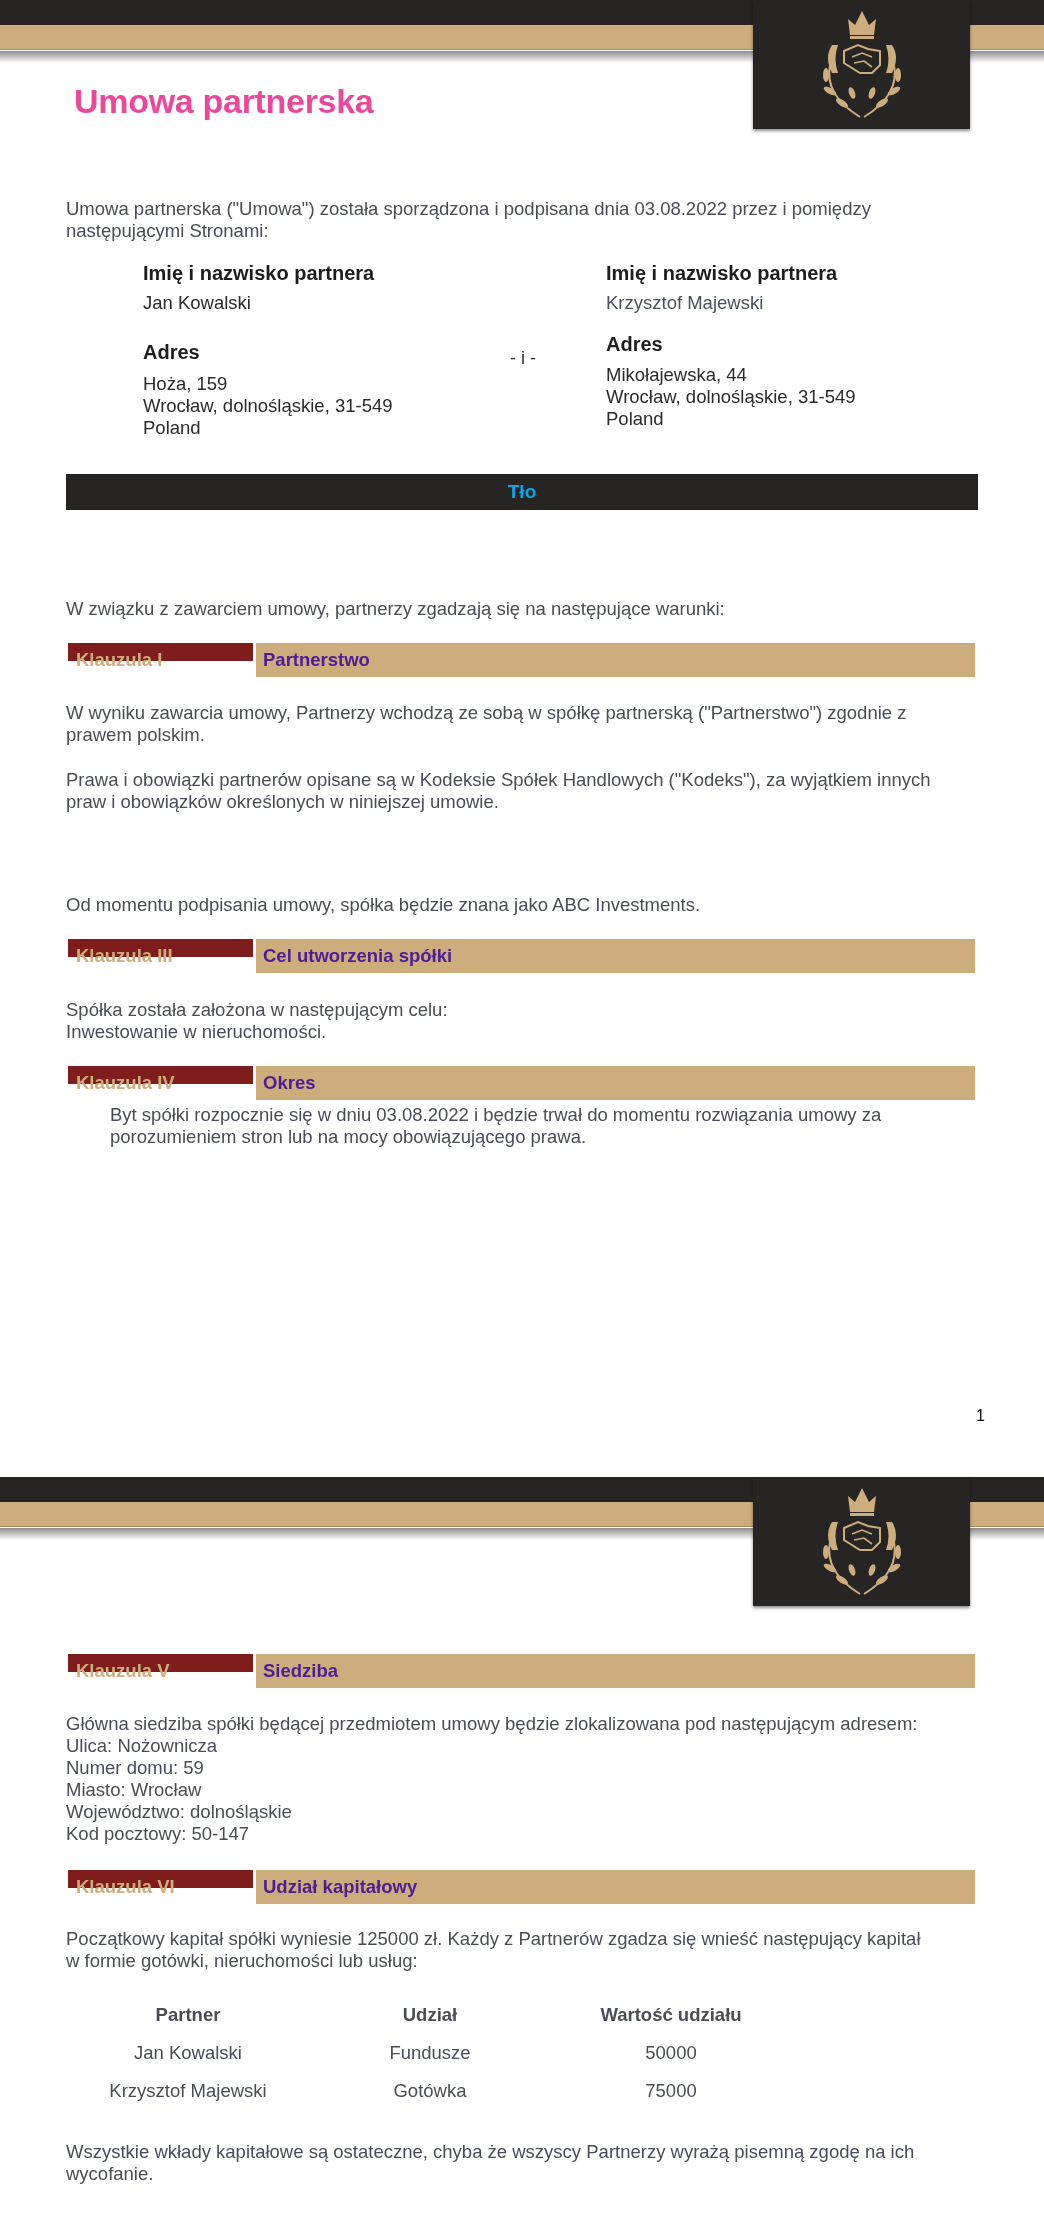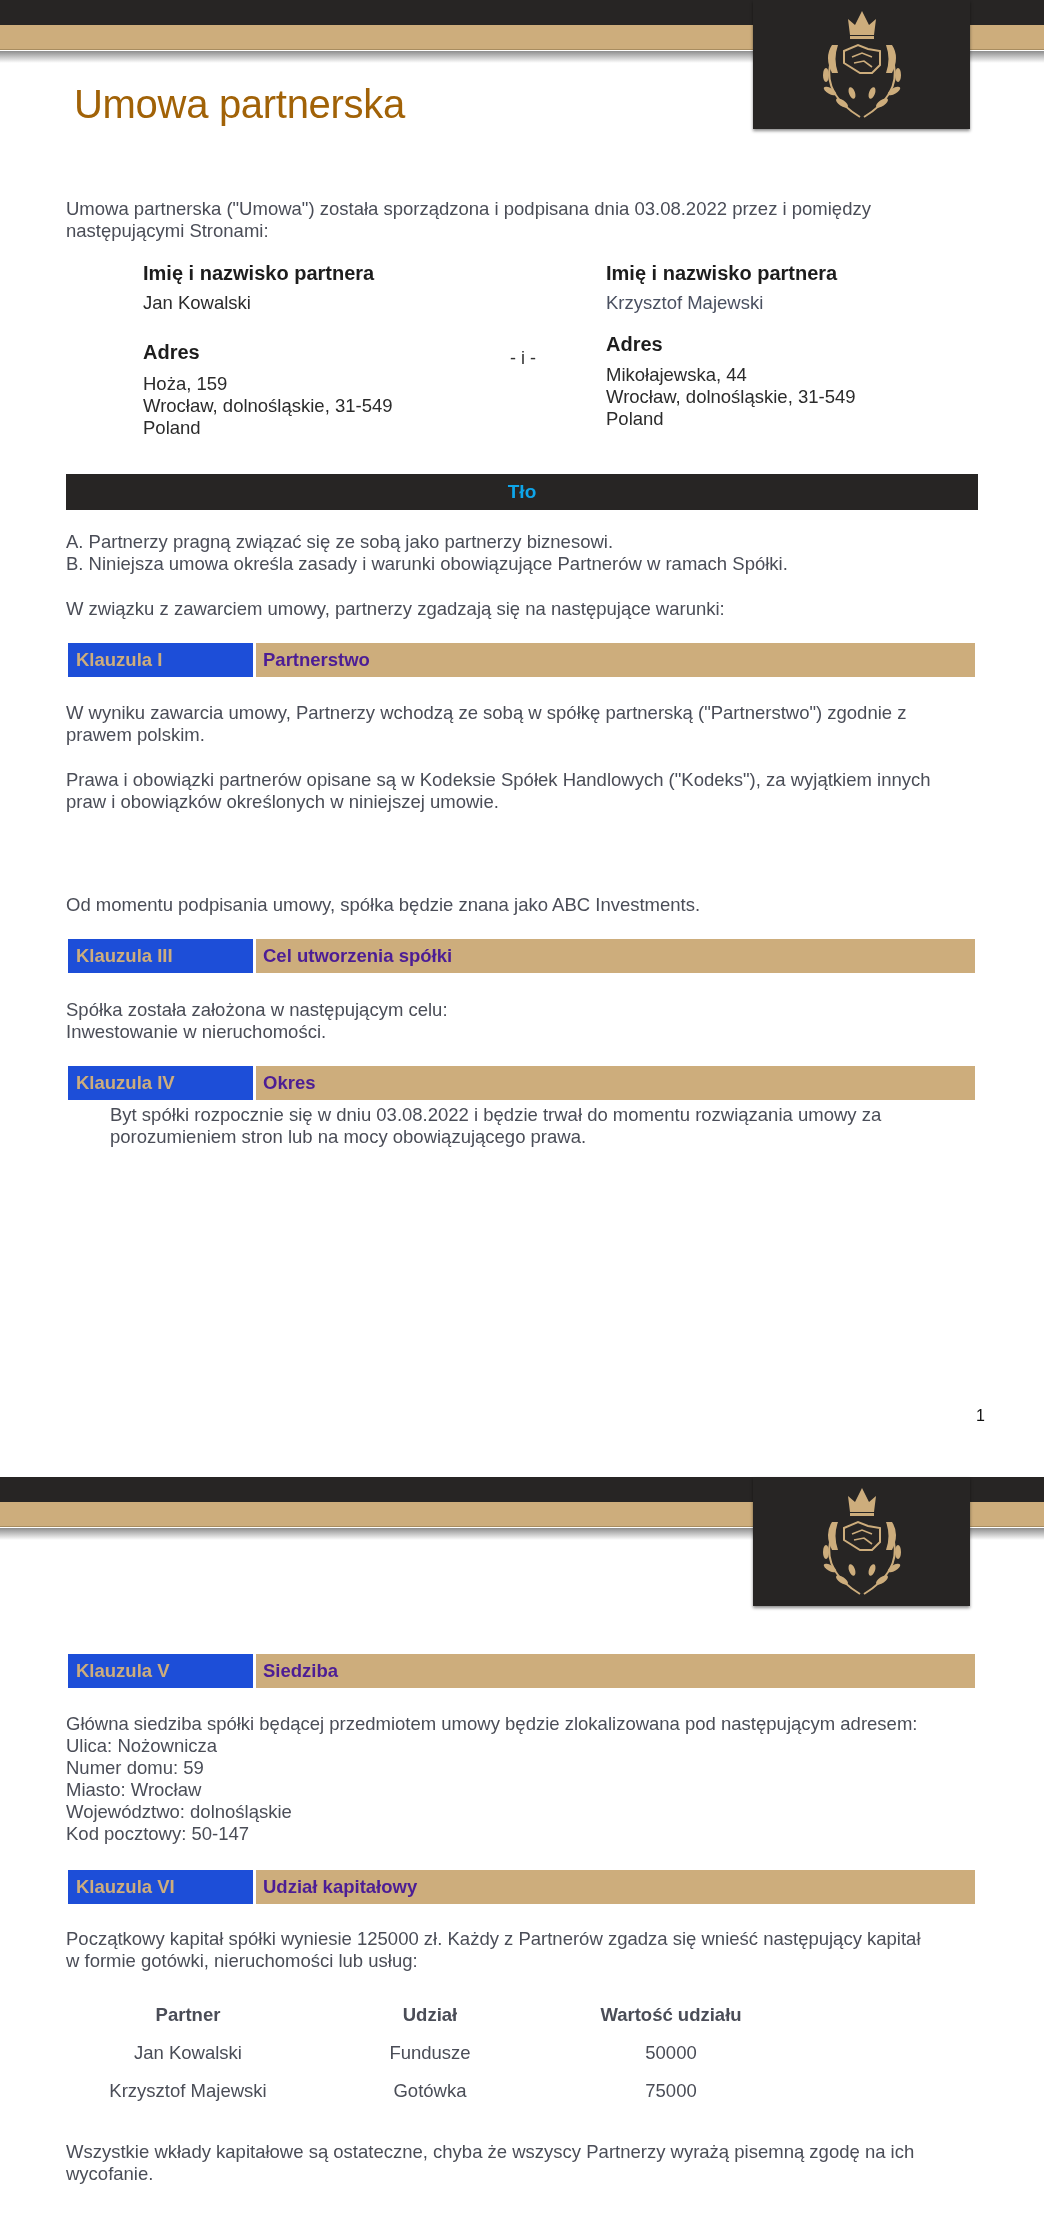--- a/index.html
+++ b/index.html
@@ -6,30 +6,30 @@
   html, body { width: 1044px; height: 2216px; background: #ffffff; overflow: hidden; }
   body { position: relative; font-family: "Liberation Sans", sans-serif; color: #4a4d57; }
   .page { position: absolute; left: 0; width: 1044px; background: #fff; }
   .hdr-dark { position: absolute; left: 0; top: 0; width: 1044px; height: 25px; background: #272524; }
   .hdr-gold { position: absolute; left: 0; top: 25px; width: 1044px; height: 25px; background: #cdad7c; border-bottom: 1px solid #a88c5f; }
   .hdr-shadow { position: absolute; left: 0; top: 51px; width: 1044px; height: 12px;
     background: linear-gradient(#8d8d8d, rgba(255,255,255,0)); }
   .logo-box { position: absolute; left: 753px; top: 0; width: 217px; height: 129px; background: #272524;
     box-shadow: 0 2px 3px rgba(0,0,0,0.45); display: flex; align-items: center; justify-content: center; }
   .logo-box svg { width: 140px; height: 120px; }
-  .doc-title { position: absolute; left: 74px; top: 82px; font-size: 40px; font-weight: normal; color: #a16207; letter-spacing: -0.3px; }
+  .doc-title { position: absolute; left: 74px; top: 82px; font-size: 34px; font-weight: bold; color: #ec4899; letter-spacing: -0.3px; }
   .txt { position: absolute; left: 66px; font-size: 18.5px; line-height: 22px; color: #4a4d57; white-space: pre-line; width: 920px; }
   .plabel { position: absolute; font-size: 20px; font-weight: bold; color: #1d1d1d; }
   .pval { position: absolute; font-size: 18.5px; line-height: 22px; color: #2b2b2b; white-space: pre-line; }
   .pval.gray { color: #4a5060; }
   .sep { position: absolute; left: 510px; top: 348px; font-size: 18px; color: #333; }
   .bar { position: absolute; left: 66px; width: 912px; height: 36px; background: #272524; color: #0ea5e9;
     font-size: 19px; font-weight: bold; text-align: center; line-height: 36px; }
   .clause { position: absolute; left: 68px; width: 907px; height: 34px; display: flex; }
-  .clause .num { width: 185px; height: 34px; background: #1d4ed8; color: #cdad7c; font-weight: bold; font-size: 18.5px;
+  .clause .num { width: 185px; height: 18px; background: #7f1d1d; color: #cdad7c; font-weight: bold; font-size: 18.5px;
     line-height: 34px; padding-left: 8px; }
   .clause .name { margin-left: 3px; flex: 1; height: 34px; background: #cdad7c; color: #4c1d95; font-weight: bold; font-size: 18.5px;
     line-height: 34px; padding-left: 7px; }
   .pgnum { position: absolute; left: 976px; top: 1407px; font-size: 16px; color: #111; }
   table.cap { position: absolute; left: 80px; top: 1996px; border-collapse: collapse; font-size: 18.5px; color: #4a4d57; }
   table.cap th { font-weight: bold; height: 38px; text-align: center; }
   table.cap td { height: 38px; text-align: center; }
   table.cap .c1 { width: 216px; } table.cap .c2 { width: 268px; } table.cap .c3 { width: 214px; }
 </style>
 </head>
@@ -77,22 +77,20 @@
   <div class="sep">- i -</div>
 
   <div class="plabel" style="left:606px; top:262px;">Imię i nazwisko partnera</div>
   <div class="pval gray" style="left:606px; top:292px;">Krzysztof Majewski</div>
   <div class="plabel" style="left:606px; top:333px;">Adres</div>
   <div class="pval" style="left:606px; top:364px;">Mikołajewska, 44
 Wrocław, dolnośląskie, 31-549
 Poland</div>
 
   <div class="bar" style="top:474px;">Tło</div>
-  <div class="txt" style="top:531px;">A. Partnerzy pragną związać się ze sobą jako partnerzy biznesowi.
-B. Niniejsza umowa określa zasady i warunki obowiązujące Partnerów w ramach Spółki.</div>
   <div class="txt" style="top:598px;">W związku z zawarciem umowy, partnerzy zgadzają się na następujące warunki:</div>
 
   <div class="clause" style="top:643px;">
     <div class="num">Klauzula I</div>
     <div class="name">Partnerstwo</div>
   </div>
   <div class="txt" style="top:702px;">W wyniku zawarcia umowy, Partnerzy wchodzą ze sobą w spółkę partnerską ("Partnerstwo") zgodnie z
 prawem polskim.</div>
   <div class="txt" style="top:769px;">Prawa i obowiązki partnerów opisane są w Kodeksie Spółek Handlowych ("Kodeks"), za wyjątkiem innych
 praw i obowiązków określonych w niniejszej umowie.</div>

